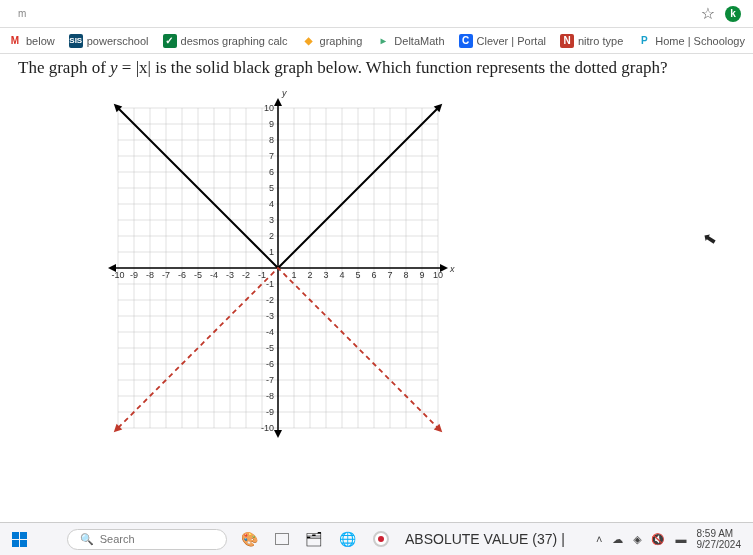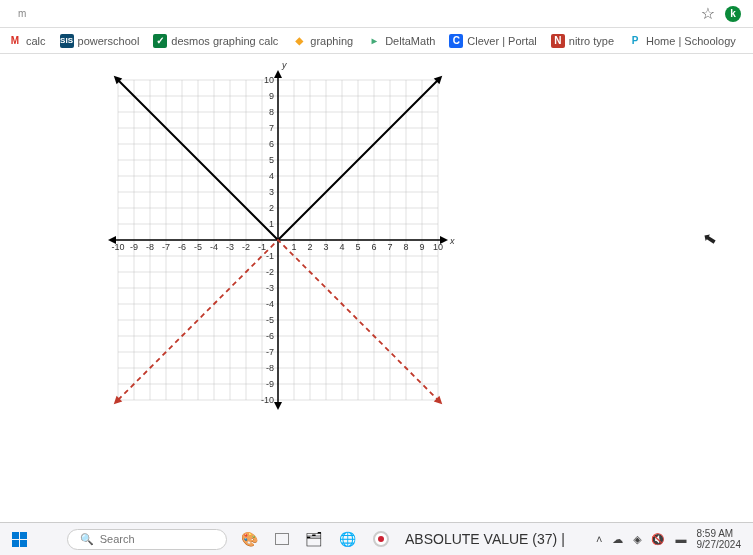--- a/index.html
+++ b/index.html
@@ -121,21 +121,21 @@
     <div class="tab-name-row">
       <span>m</span>
     </div>
     <span class="star-icon">☆</span>
     <span style="width:16px;height:16px;border-radius:50%;background:#0a8a3a;color:#fff;display:flex;align-items:center;justify-content:center;font-size:10px;font-weight:bold;">k</span>
   </div>
 
   <div class="bookmarks-bar">
     <div class="bookmark">
       <span class="bm-icon bm-gmail">M</span>
-      <span>calc</span>
+      <span>below</span>
     </div>
     <div class="bookmark">
       <span class="bm-icon bm-ps">SIS</span>
       <span>powerschool</span>
     </div>
     <div class="bookmark">
       <span class="bm-icon bm-desmos">✓</span>
       <span>desmos graphing calc</span>
     </div>
     <div class="bookmark">
@@ -154,20 +154,23 @@
       <span class="bm-icon bm-nitro">N</span>
       <span>nitro type</span>
     </div>
     <div class="bookmark">
       <span class="bm-icon bm-schoology">P</span>
       <span>Home | Schoology</span>
     </div>
   </div>
 
   <div class="content-area">
+    <p class="question">
+      <span>The graph of </span><span class="math-var">y</span><span> = </span><span>|x|</span><span> is the solid black graph below. Which function represents the dotted graph?</span>
+    </p>
 
     <div class="chart-container">
       <svg id="graph-svg" width="360" height="360" viewBox="0 0 360 360">
           <line x1="20" y1="340" x2="20" y2="20" class="grid-line"></line>
           <line x1="36" y1="340" x2="36" y2="20" class="grid-line"></line>
           <line x1="52" y1="340" x2="52" y2="20" class="grid-line"></line>
           <line x1="68" y1="340" x2="68" y2="20" class="grid-line"></line>
           <line x1="84" y1="340" x2="84" y2="20" class="grid-line"></line>
           <line x1="100" y1="340" x2="100" y2="20" class="grid-line"></line>
           <line x1="116" y1="340" x2="116" y2="20" class="grid-line"></line>

